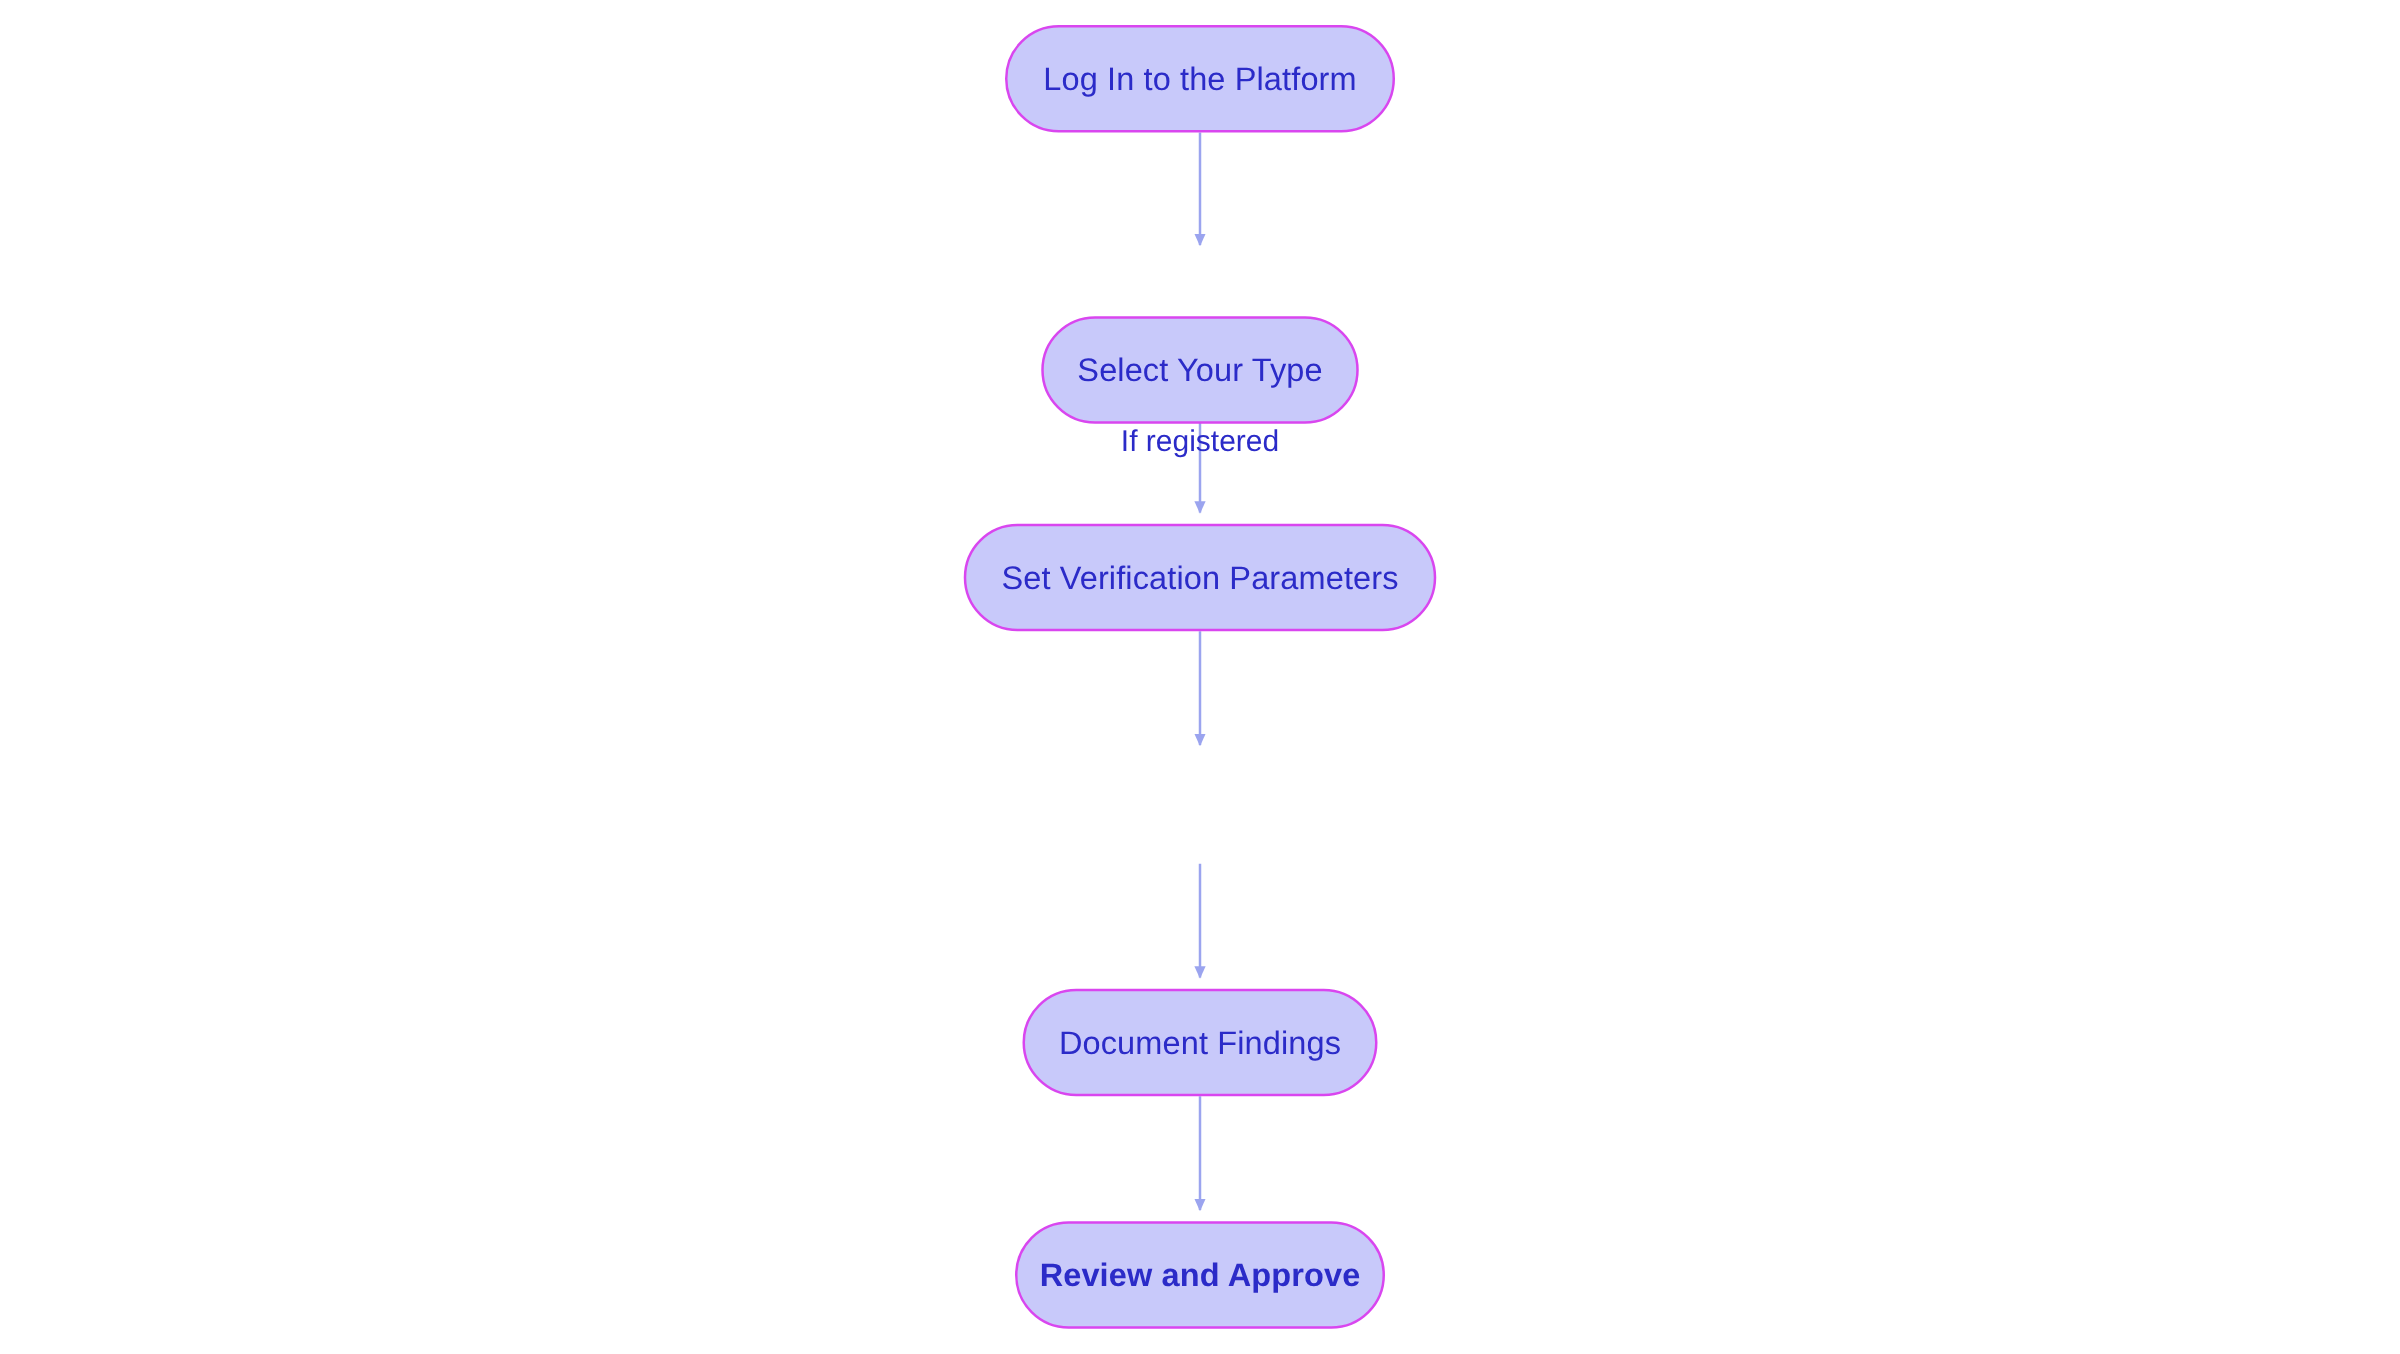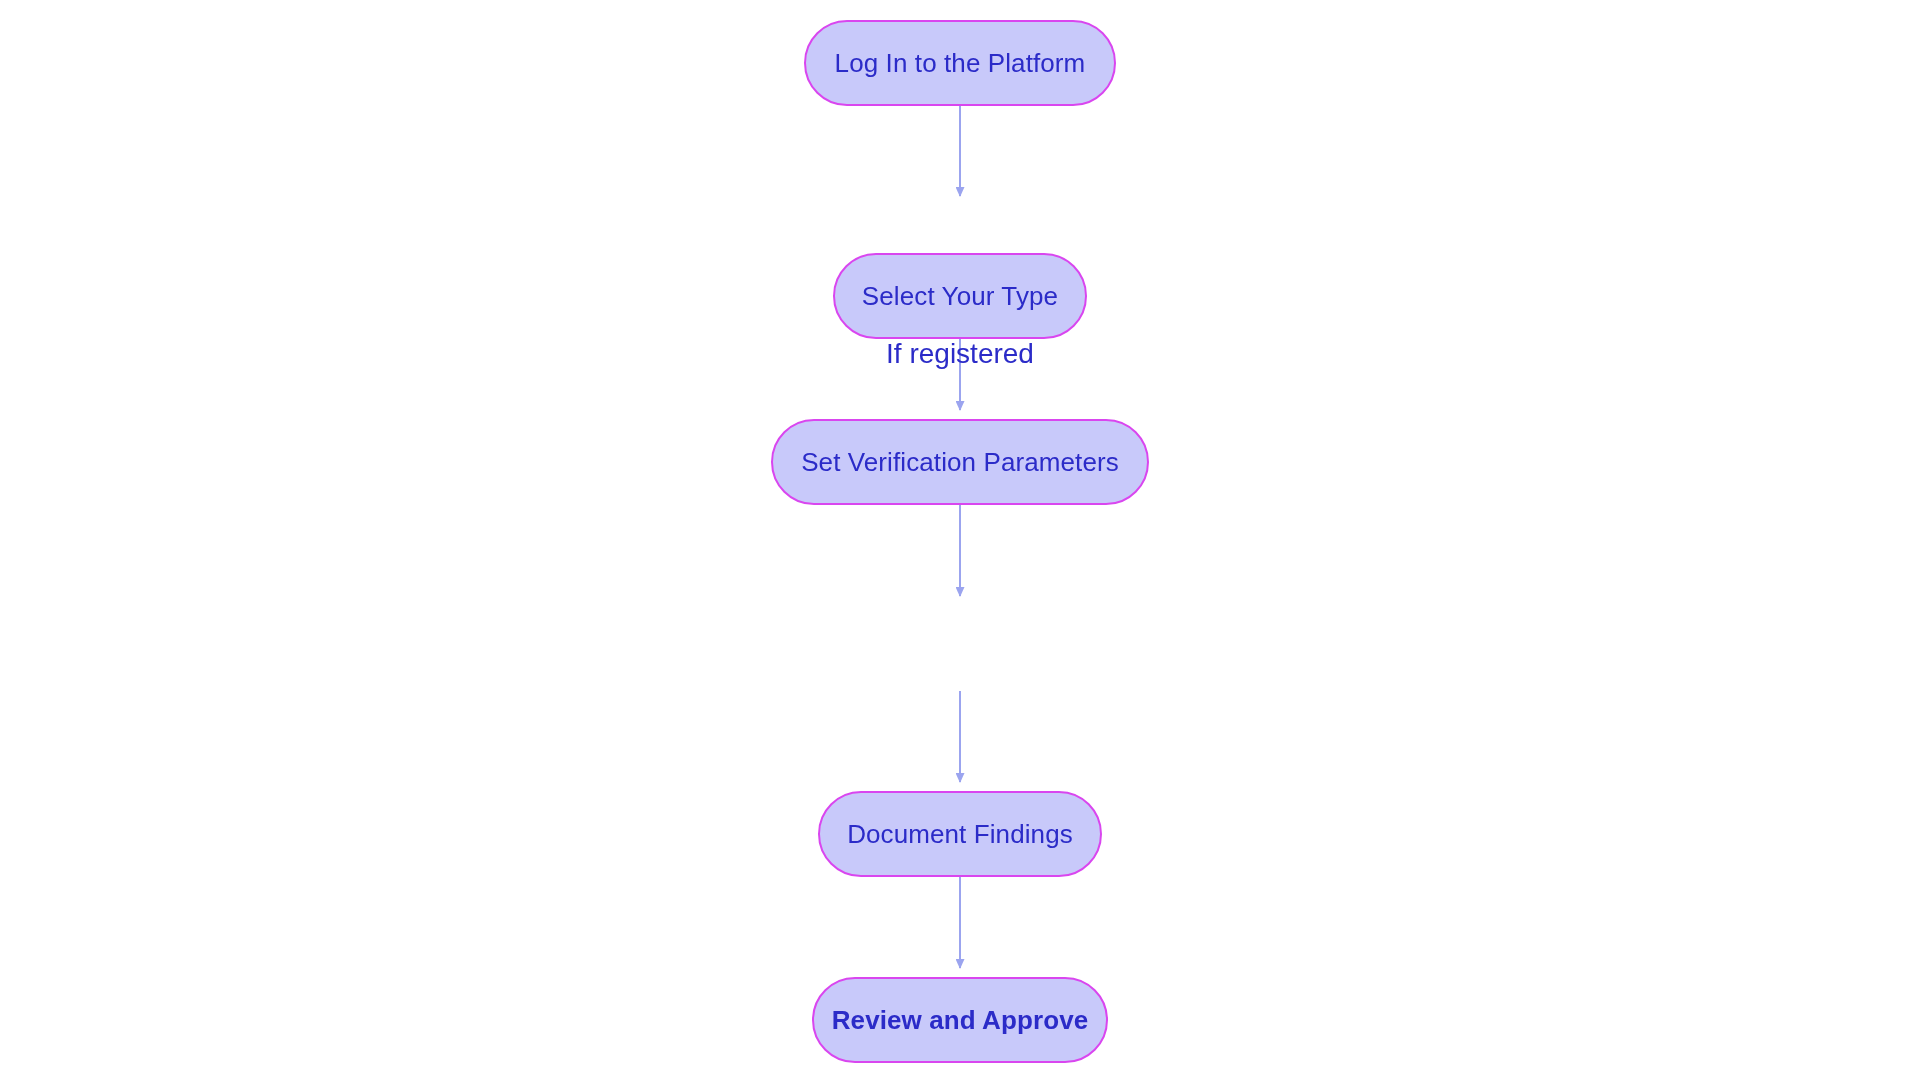--- a/index.html
+++ b/index.html
@@ -59,21 +59,21 @@
     line-height: 1;
     letter-spacing: 0.1px;
     white-space: nowrap;
     color: #2b2bc8;
   }
 
   .edge-label {
     position: absolute;
     z-index: 3;
     transform: translate(-50%, -50%);
-    font-size: 28px;
+    font-size: 24px;
     line-height: 1;
     white-space: nowrap;
     color: #2b2bc8;
     background: transparent;
   }
 </style>
 </head>
 <body>
 
 <div id="flow-canvas">

